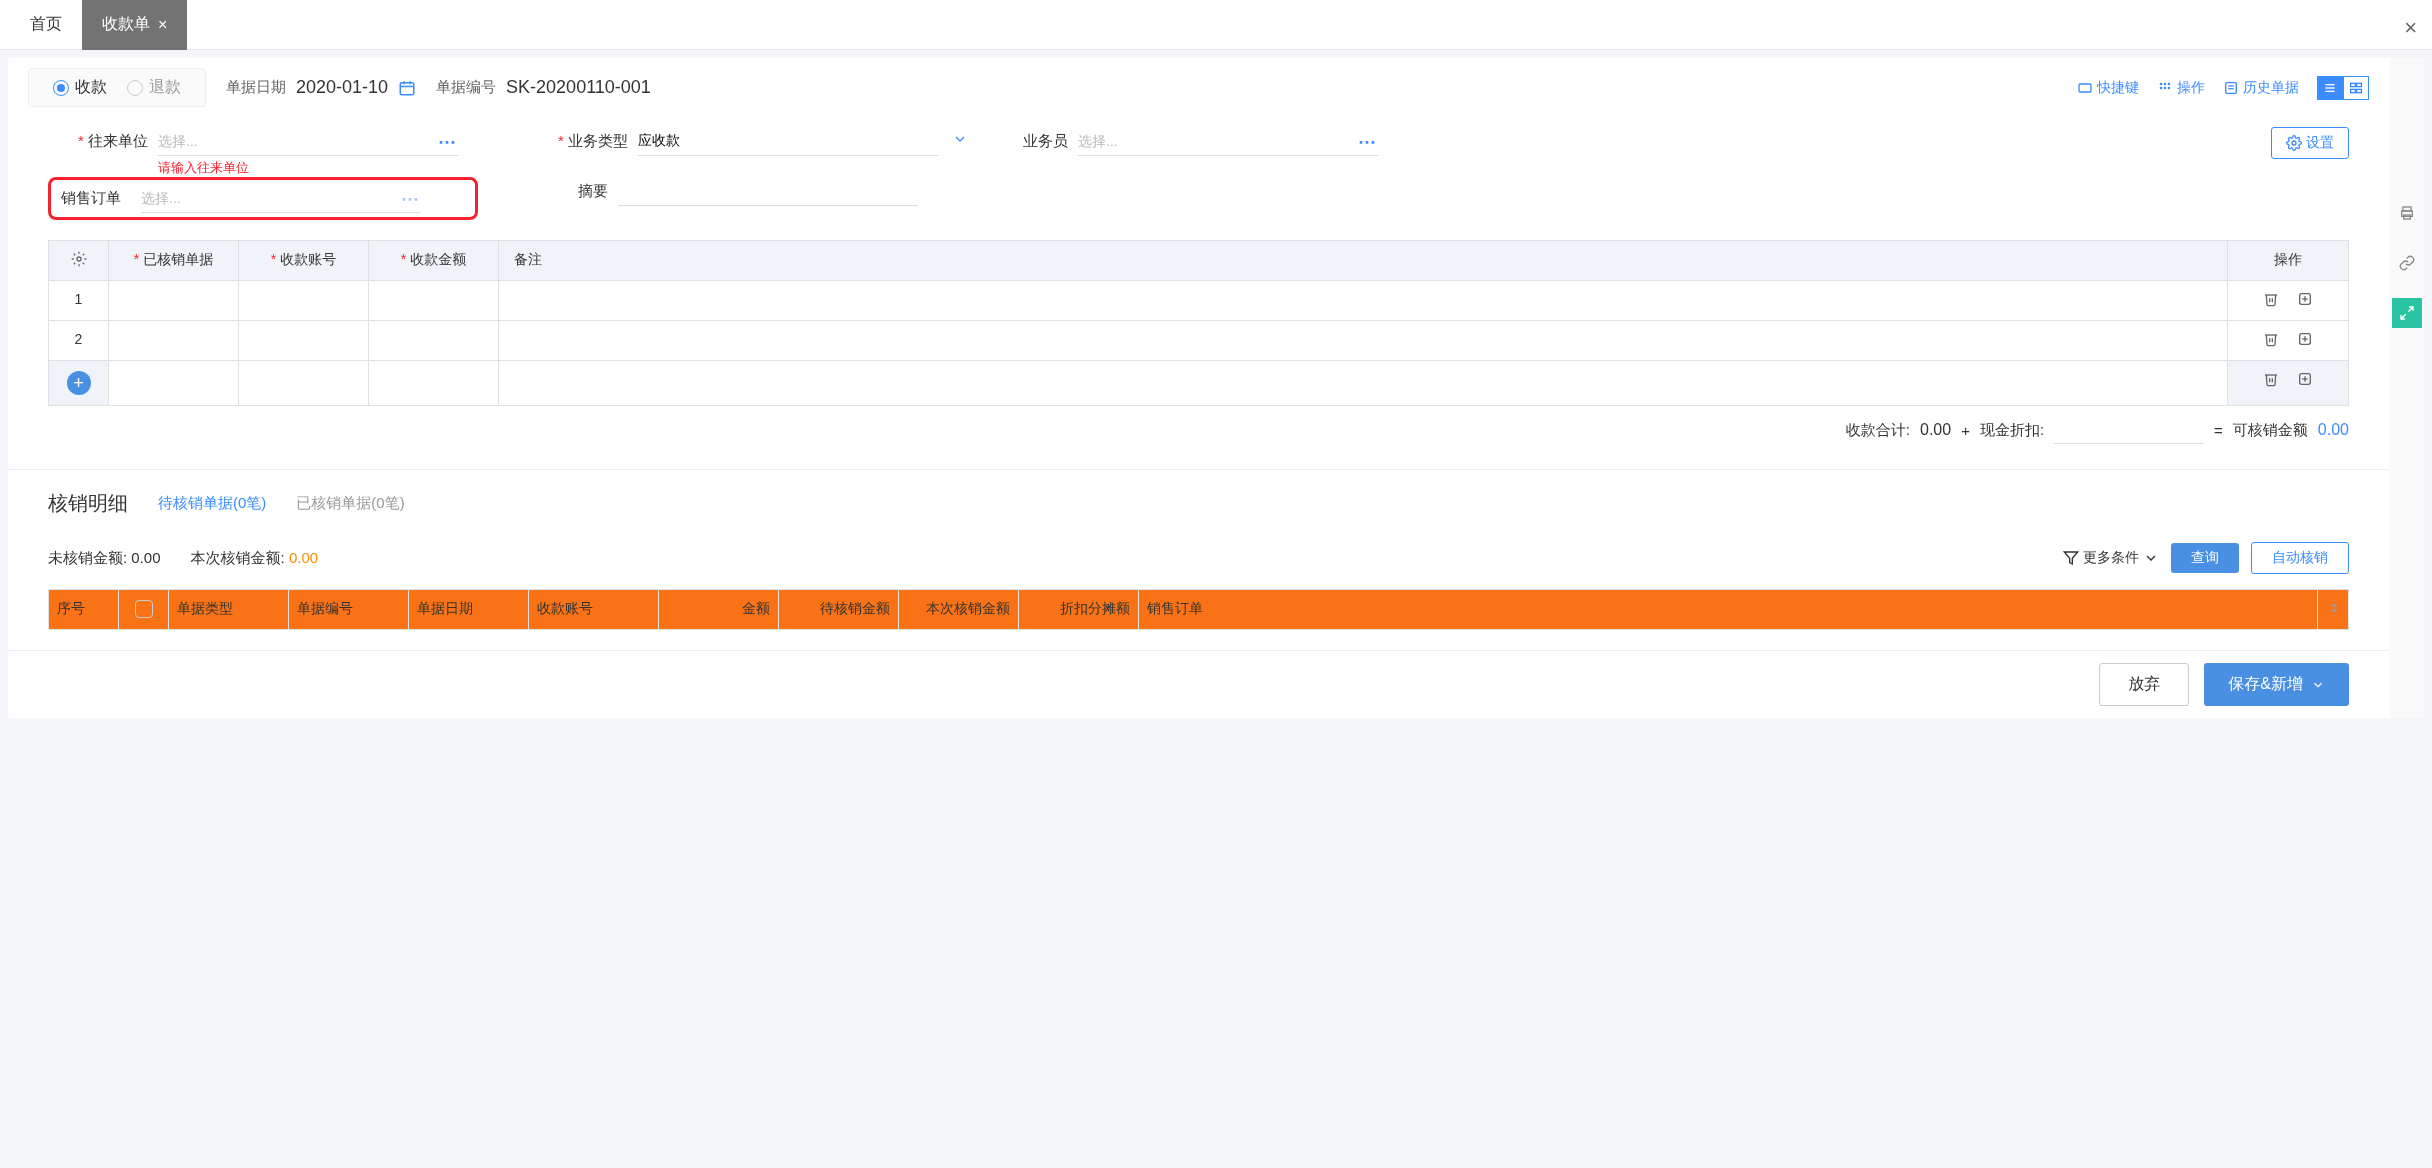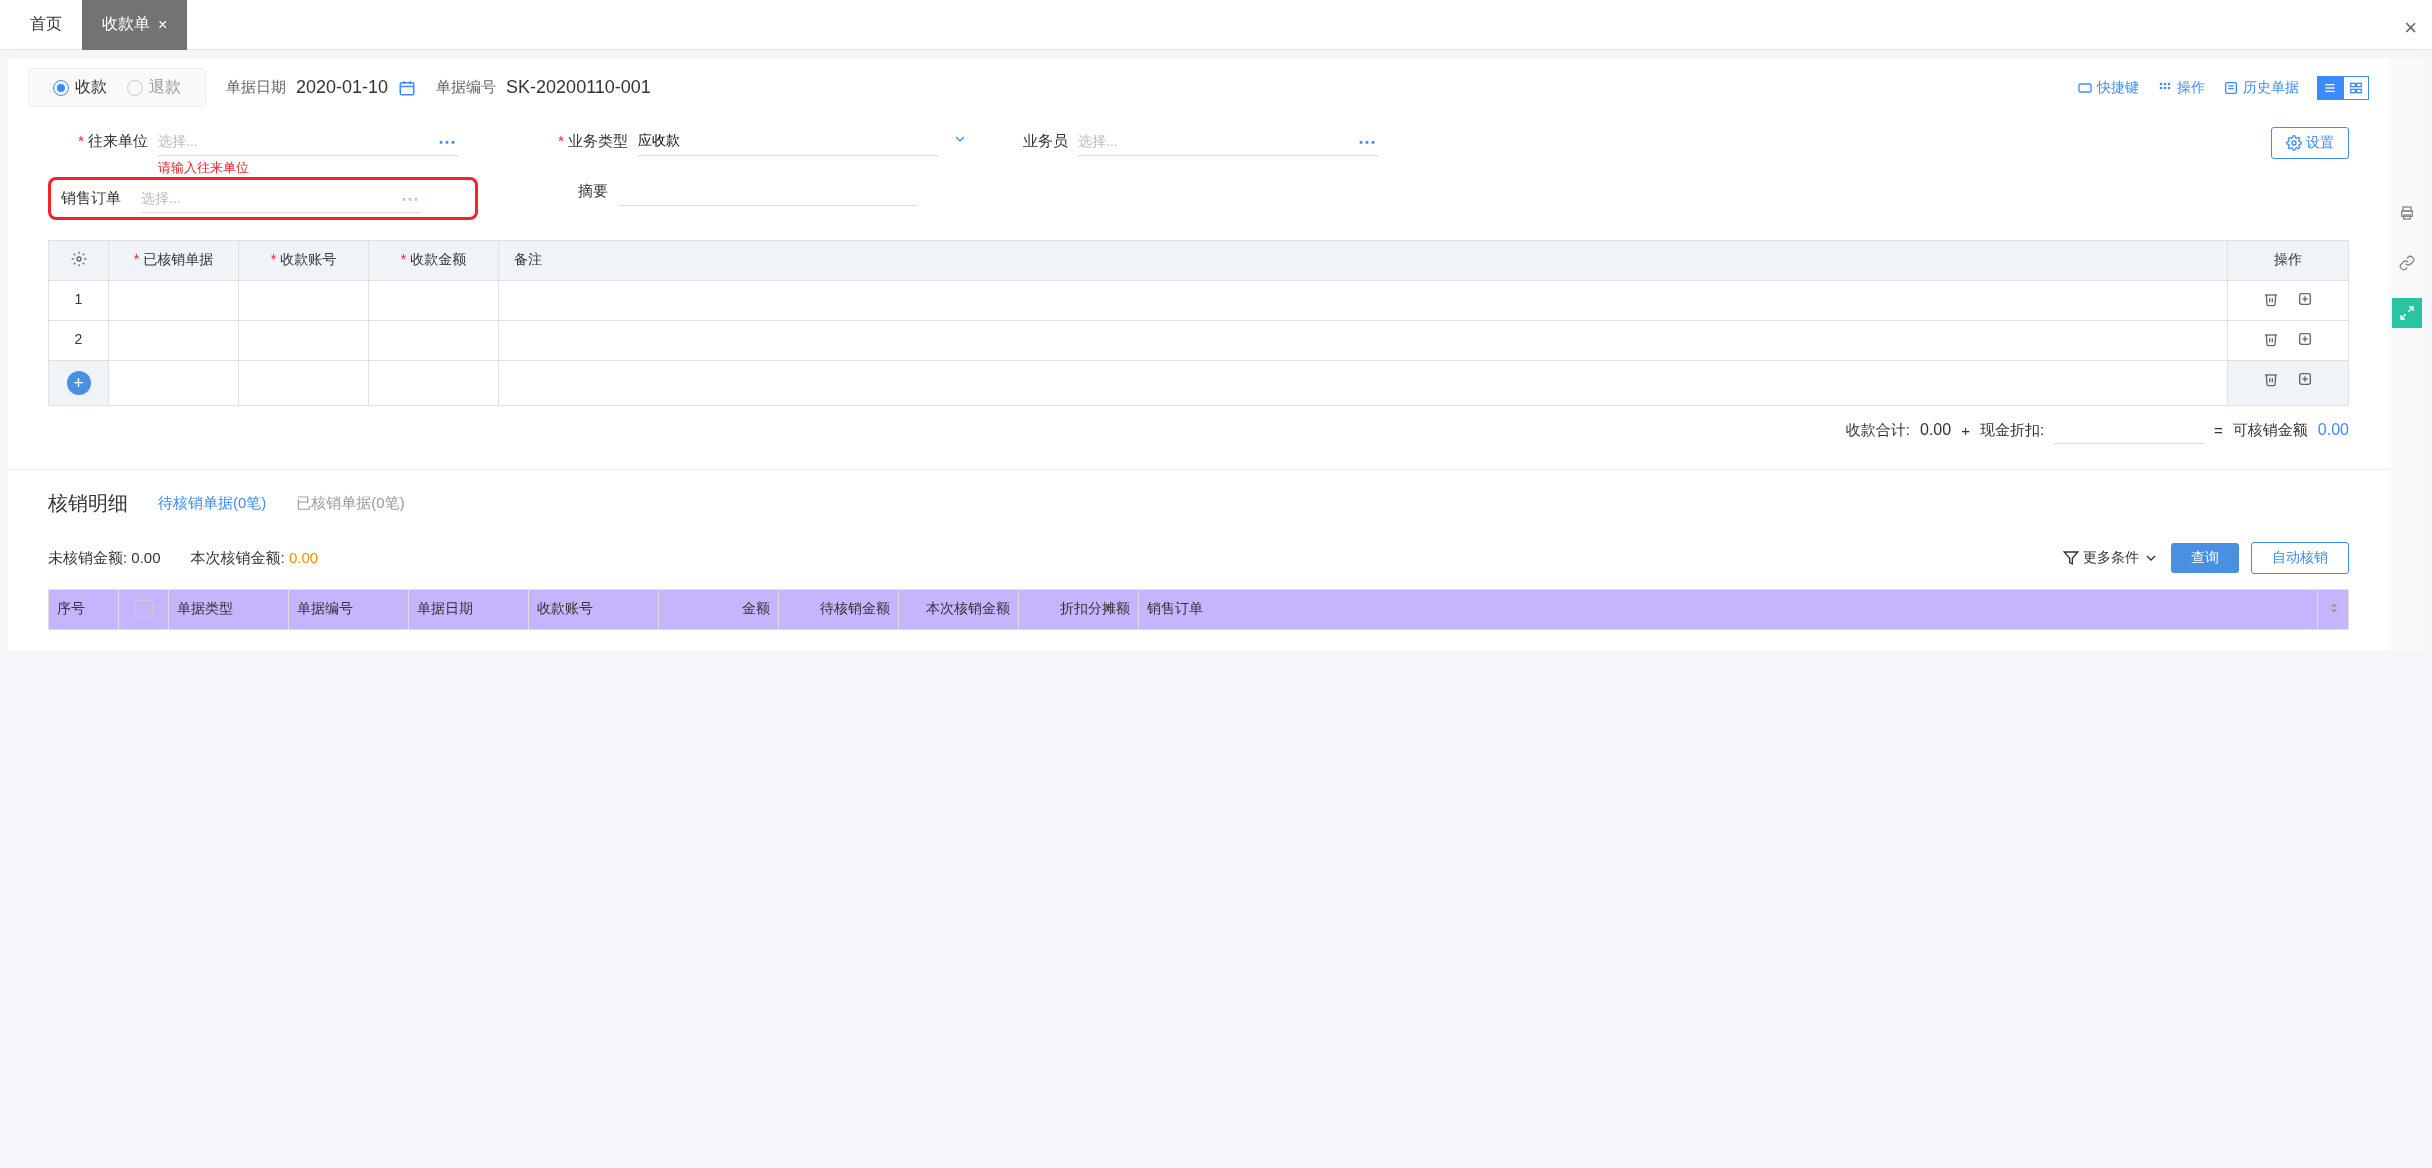--- a/index.html
+++ b/index.html
@@ -90,21 +90,21 @@
     .wo-bar { display: flex; align-items: center; margin-bottom: 15px; }
     .wo-info { font-size: 15px; margin-right: 30px; }
     .orange { color: #ff8c00; }
     .wo-right { margin-left: auto; display: flex; align-items: center; gap: 12px; }
     .filter-link { display: flex; align-items: center; color: #333; cursor: pointer; gap: 4px; }
     .btn { padding: 6px 20px; border-radius: 3px; font-size: 14px; cursor: pointer; }
     .btn-primary { background: #4a90e2; color: #fff; border: none; }
     .btn-outline { background: #fff; border: 1px solid #3b8cff; color: #3b8cff; }
     
     .grid2 { border: 1px solid #e0e0e0; }
-    .g2-head { display: flex; background: #c4b5fd; }
+    .g2-head { display: flex; background: #f97316; }
     .g2-cell { padding: 10px 8px; border-right: 1px solid #e0e0e0; font-size: 14px; text-align: left; }
     .g2-cell:last-child { border-right: none; }
     .c-seq { width: 70px; }
     .c-chk { width: 50px; text-align: center; }
     .c-type { width: 120px; }
     .c-num { width: 120px; }
     .c-date { width: 120px; }
     .c-due { width: 130px; }
     .c-amt2 { width: 120px; text-align: right; }
     .c-pending { width: 120px; text-align: right; }
@@ -395,20 +395,29 @@
         <div class="g2-cell c-sort">
           <svg viewBox="0 0 24 24" fill="currentColor">
                 <polygon points="12 5 7 10 17 10"></polygon>
                 <polygon points="12 19 7 14 17 14"></polygon>
               </svg>
         </div>
       </div>
     </div>
   </div>
 
+  <div class="footer">
+    <button class="btn-cancel">放弃</button>
+    <button class="btn-save">
+      <span>保存&amp;新增</span>
+      <svg viewBox="0 0 24 24" fill="none" stroke="currentColor" stroke-width="2" style="width:14px;height:14px;">
+            <polyline points="6 9 12 15 18 9"></polyline>
+          </svg>
+    </button>
+  </div>
 </div>
 
 <div class="side-tools">
   <div class="side-tool">
     <svg viewBox="0 0 24 24" fill="none" stroke="currentColor" stroke-width="2">
           <rect x="6" y="3" width="12" height="6"></rect>
           <rect x="4" y="9" width="16" height="8"></rect>
           <rect x="7" y="15" width="10" height="6"></rect>
         </svg>
   </div>

